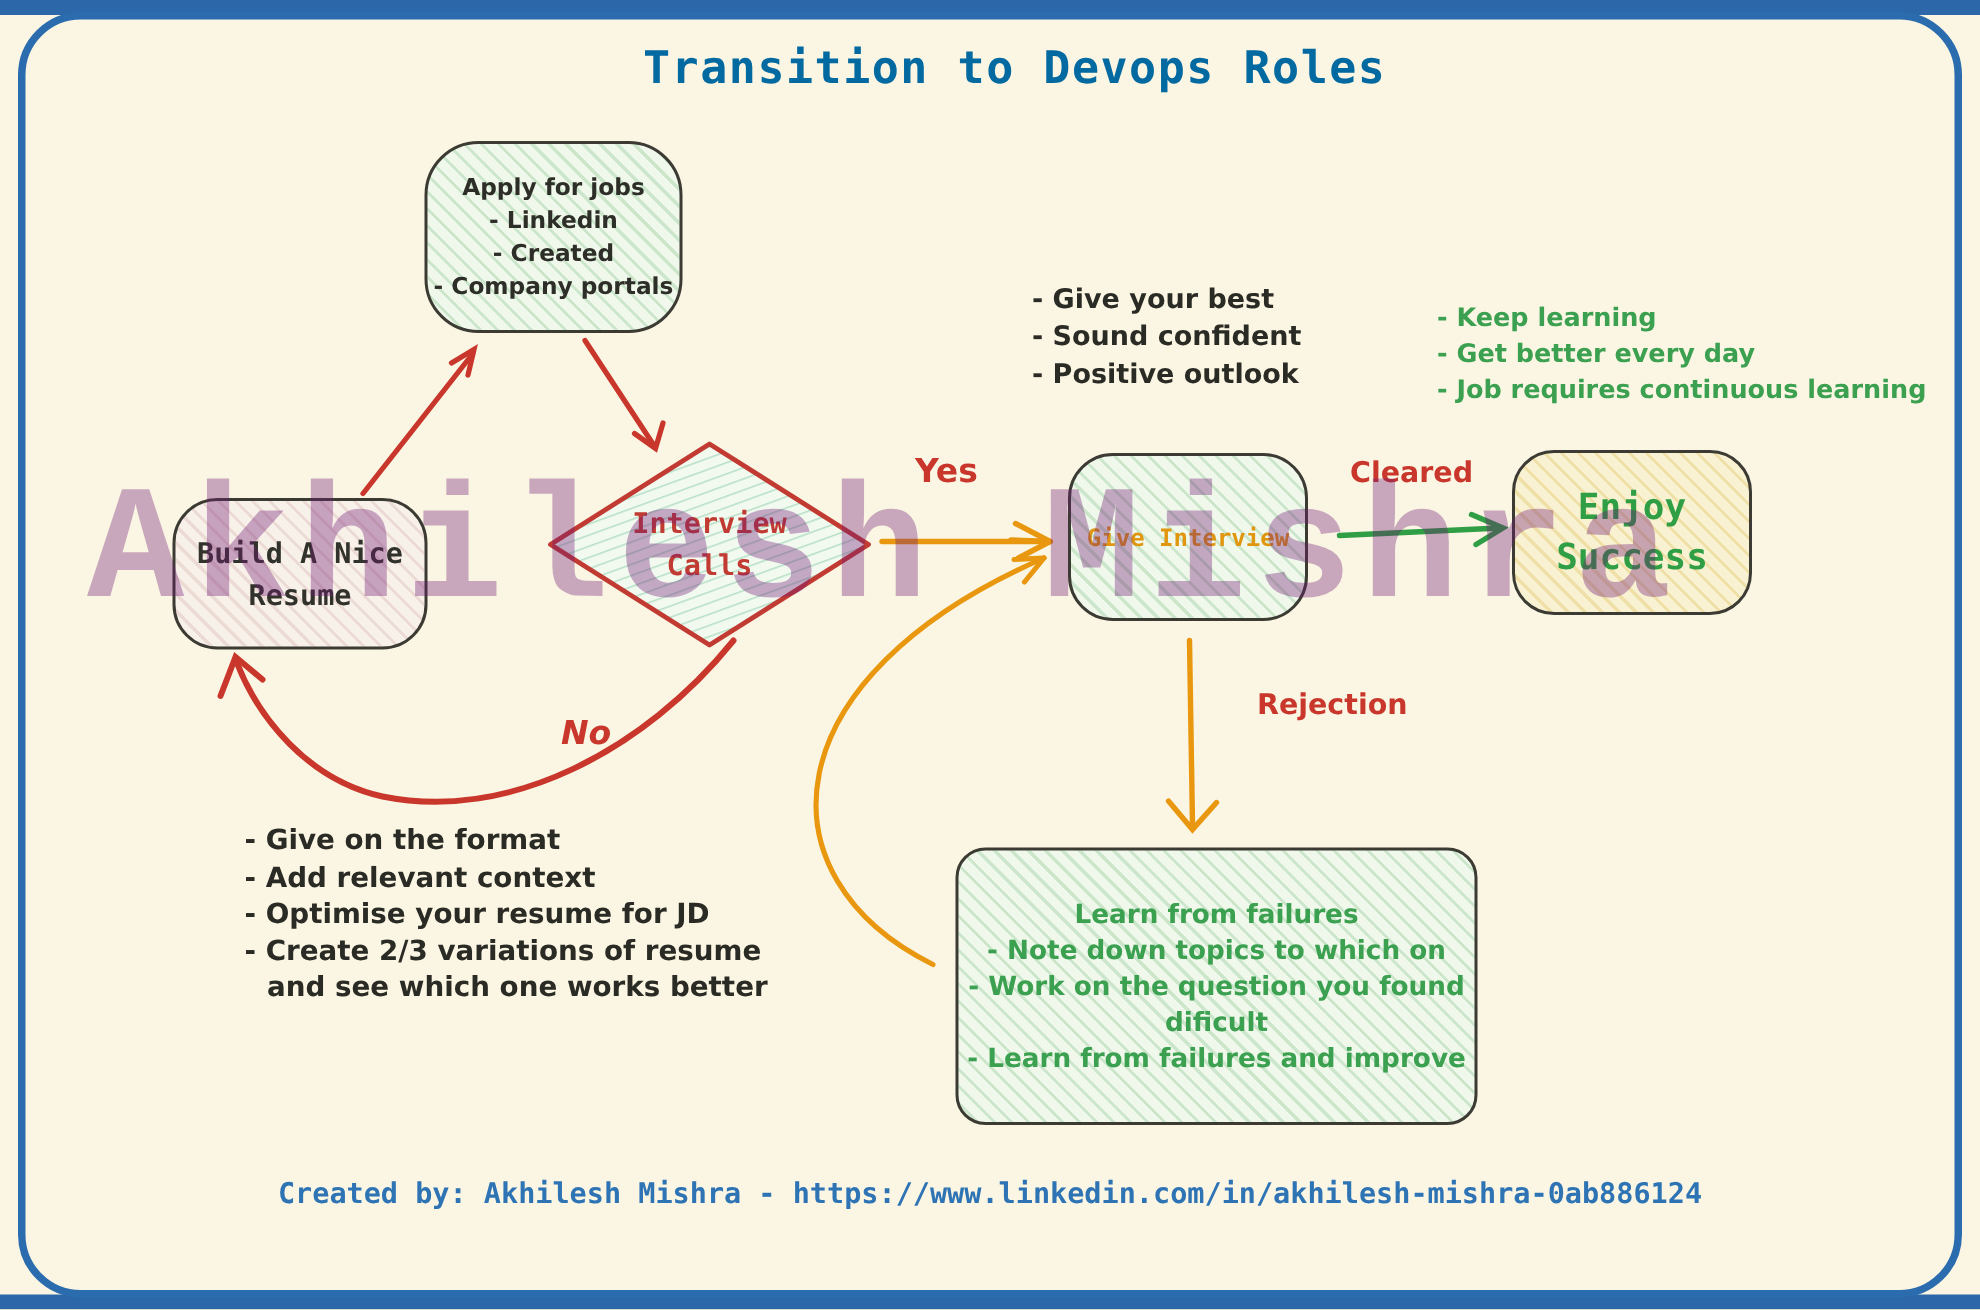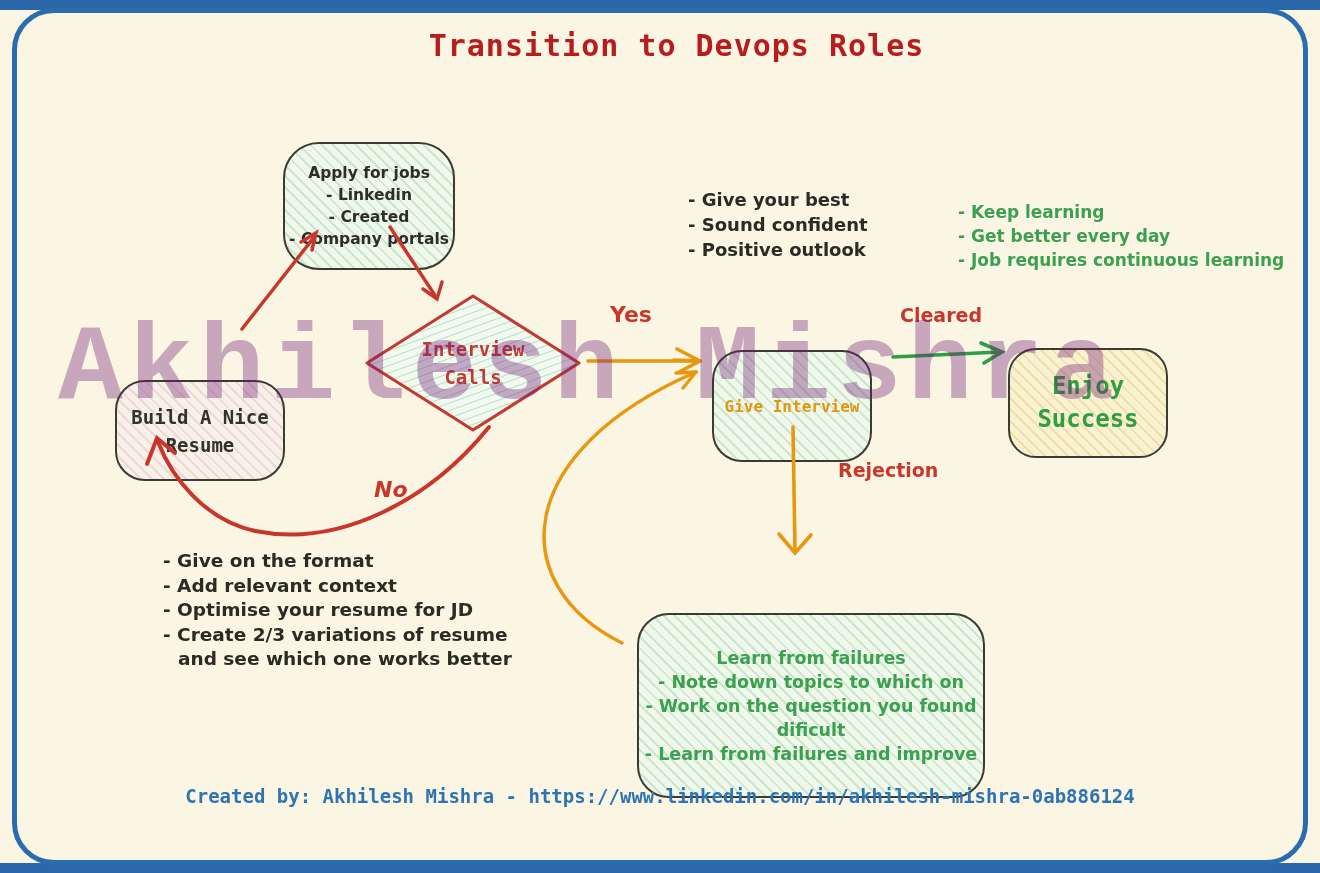--- a/index.html
+++ b/index.html
@@ -4,42 +4,42 @@
 <style>
   html,body{margin:0;padding:0;background:#e8e4d4;}
   .stage{position:relative;width:1320px;height:873px;background:#FBF6E3;overflow:hidden;
          font-family:"DejaVu Sans",sans-serif;}
   .edgebar{position:absolute;left:0;width:1320px;height:10px;background:#2B67A9;z-index:1;}
   .edgebar.top{top:0;} .edgebar.bottom{bottom:0;}
   .frame{position:absolute;left:12px;top:8px;right:12px;bottom:8px;
          border:5px solid #2B6CAE;border-radius:42px;z-index:1;}
   .title{position:absolute;left:0;right:0;top:28px;text-align:center;z-index:2;
          font-family:"DejaVu Sans Mono",monospace;font-weight:bold;font-size:30px;
-         color:#b91c1c;letter-spacing:1px;margin-left:33px;}
+         color:#0369a1;letter-spacing:1px;margin-left:33px;}
   .watermark{position:absolute;left:58px;top:284px;z-index:6;pointer-events:none;
          font-family:Liberation Mono, monospace;font-weight:bold;font-size:108px;
          color:#701a75;opacity:0.36;letter-spacing:6px;white-space:nowrap;margin-top:24px;}
   
   .box{position:absolute;z-index:2;border:2.4px solid #3B3B33;box-sizing:border-box;
-       display:flex;flex-direction:column;justify-content:center;align-items:center;text-align:center;margin-top:48px;}
+       display:flex;flex-direction:column;justify-content:center;align-items:center;text-align:center;}
   .hatch-green{background-color:#F0F8EB;
        background-image:repeating-linear-gradient(45deg, rgba(120,190,130,.30) 0 2px, transparent 2px 8px);}
   .hatch-pink{background-color:#F8F1EA;
        background-image:repeating-linear-gradient(45deg, rgba(205,162,156,.28) 0 2px, transparent 2px 8px);}
   .hatch-yellow{background-color:#F9F2D2;
        background-image:repeating-linear-gradient(45deg, rgba(222,190,90,.35) 0 2px, transparent 2px 8px);}
   .box-apply{left:283px;top:94px;width:172px;height:128px;border-radius:36px;
        font-size:15.5px;font-weight:600;color:#2E2E28;line-height:22px;}
   .box-resume{left:115px;top:332px;width:170px;height:101px;border-radius:30px;
        font-family:"DejaVu Sans Mono",monospace;font-size:19px;font-weight:bold;color:#32322C;line-height:28px;}
   .box-give{left:712px;top:302px;width:160px;height:112px;border-radius:30px;
        font-family:"DejaVu Sans Mono",monospace;font-size:16px;font-weight:bold;color:#E0960F;}
   .box-enjoy{left:1008px;top:300px;width:160px;height:110px;border-radius:28px;
        font-family:"DejaVu Sans Mono",monospace;font-size:24px;font-weight:bold;color:#2F9E44;line-height:33px;}
-  .box-learn{left:637px;top:565px;width:348px;height:185px;border-radius:32px;
+  .box-learn{left:637px;top:565px;width:348px;height:185px;border-radius:20px;
        font-size:17.5px;font-weight:600;color:#3BA04F;line-height:24px;}
   .diamond-label{position:absolute;left:393px;top:335px;width:160px;text-align:center;z-index:3;
        font-family:"DejaVu Sans Mono",monospace;font-size:19px;font-weight:bold;color:#C23B33;line-height:28px;}
   
   .tips{position:absolute;z-index:2;font-weight:600;}
   .tips-interview{left:688px;top:187px;font-size:18px;color:#2B2B25;line-height:25px;}
   .tips-growth{left:958px;top:200px;font-size:17px;color:#3BA04F;line-height:24px;}
   .tips-resume{left:163px;top:549px;font-size:18.5px;color:#2B2B25;line-height:24.5px;}
   .tips-resume .cont{padding-left:15px;}
   .edge-label{position:absolute;z-index:4;font-weight:bold;color:#C9372C;}

